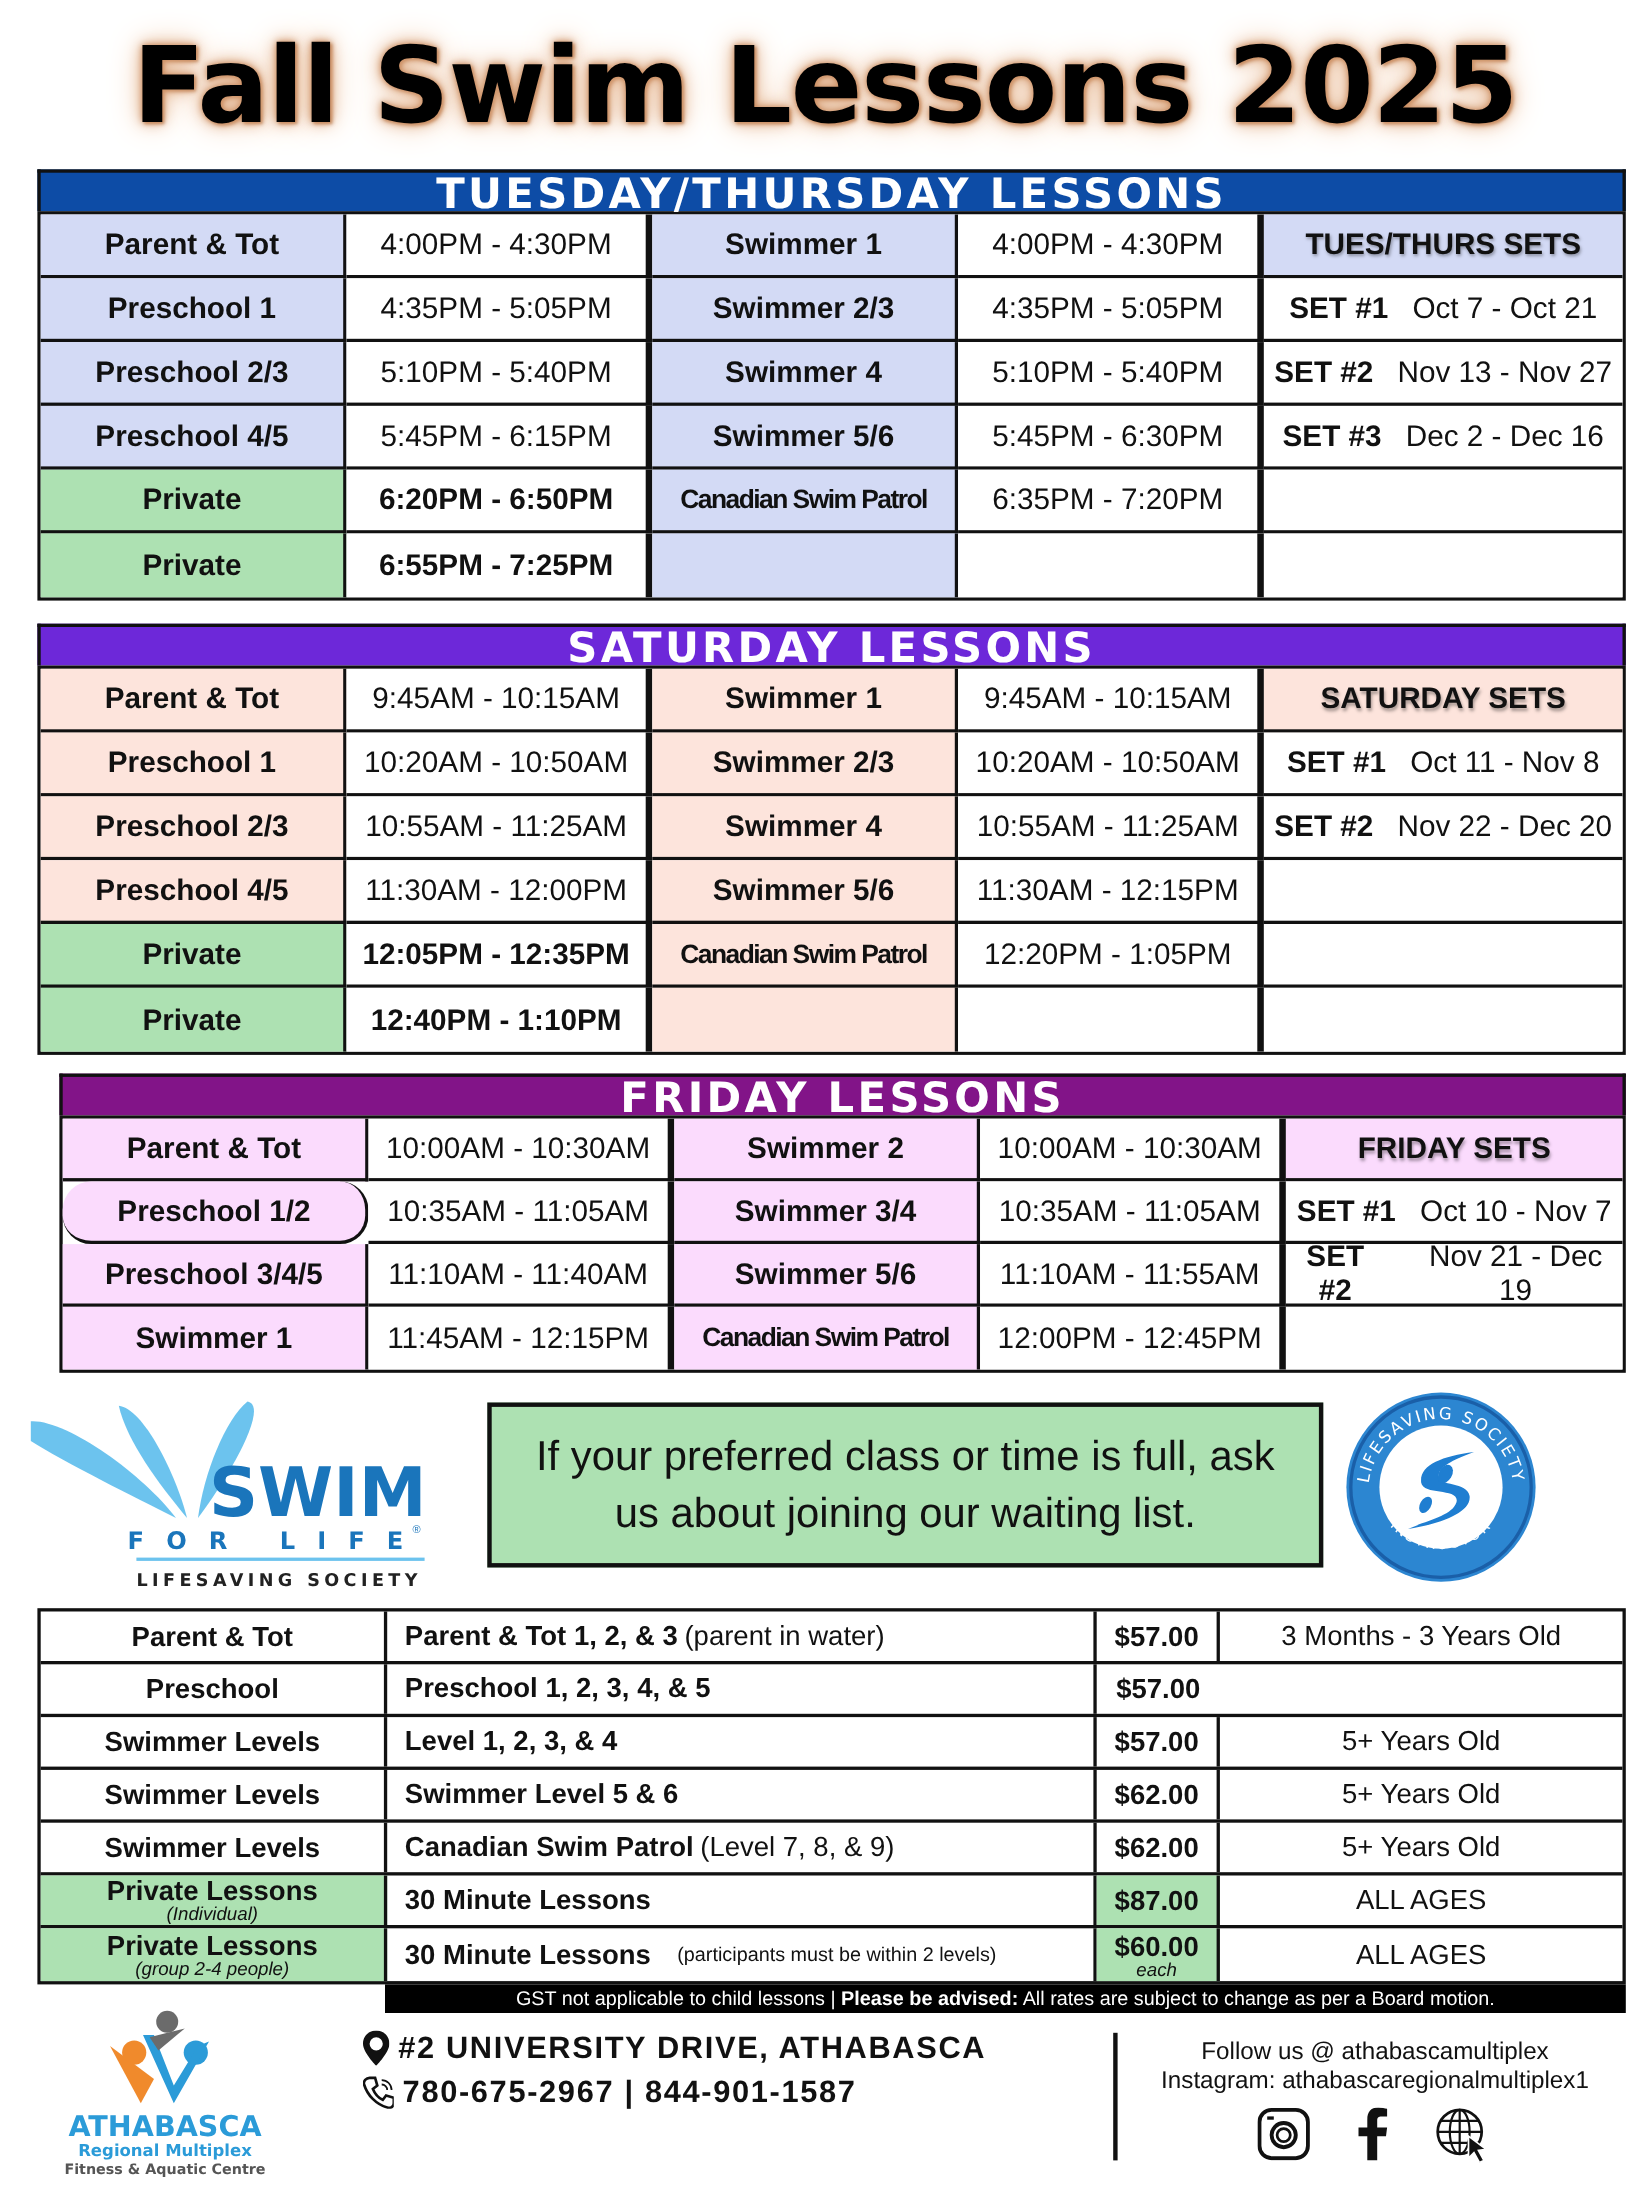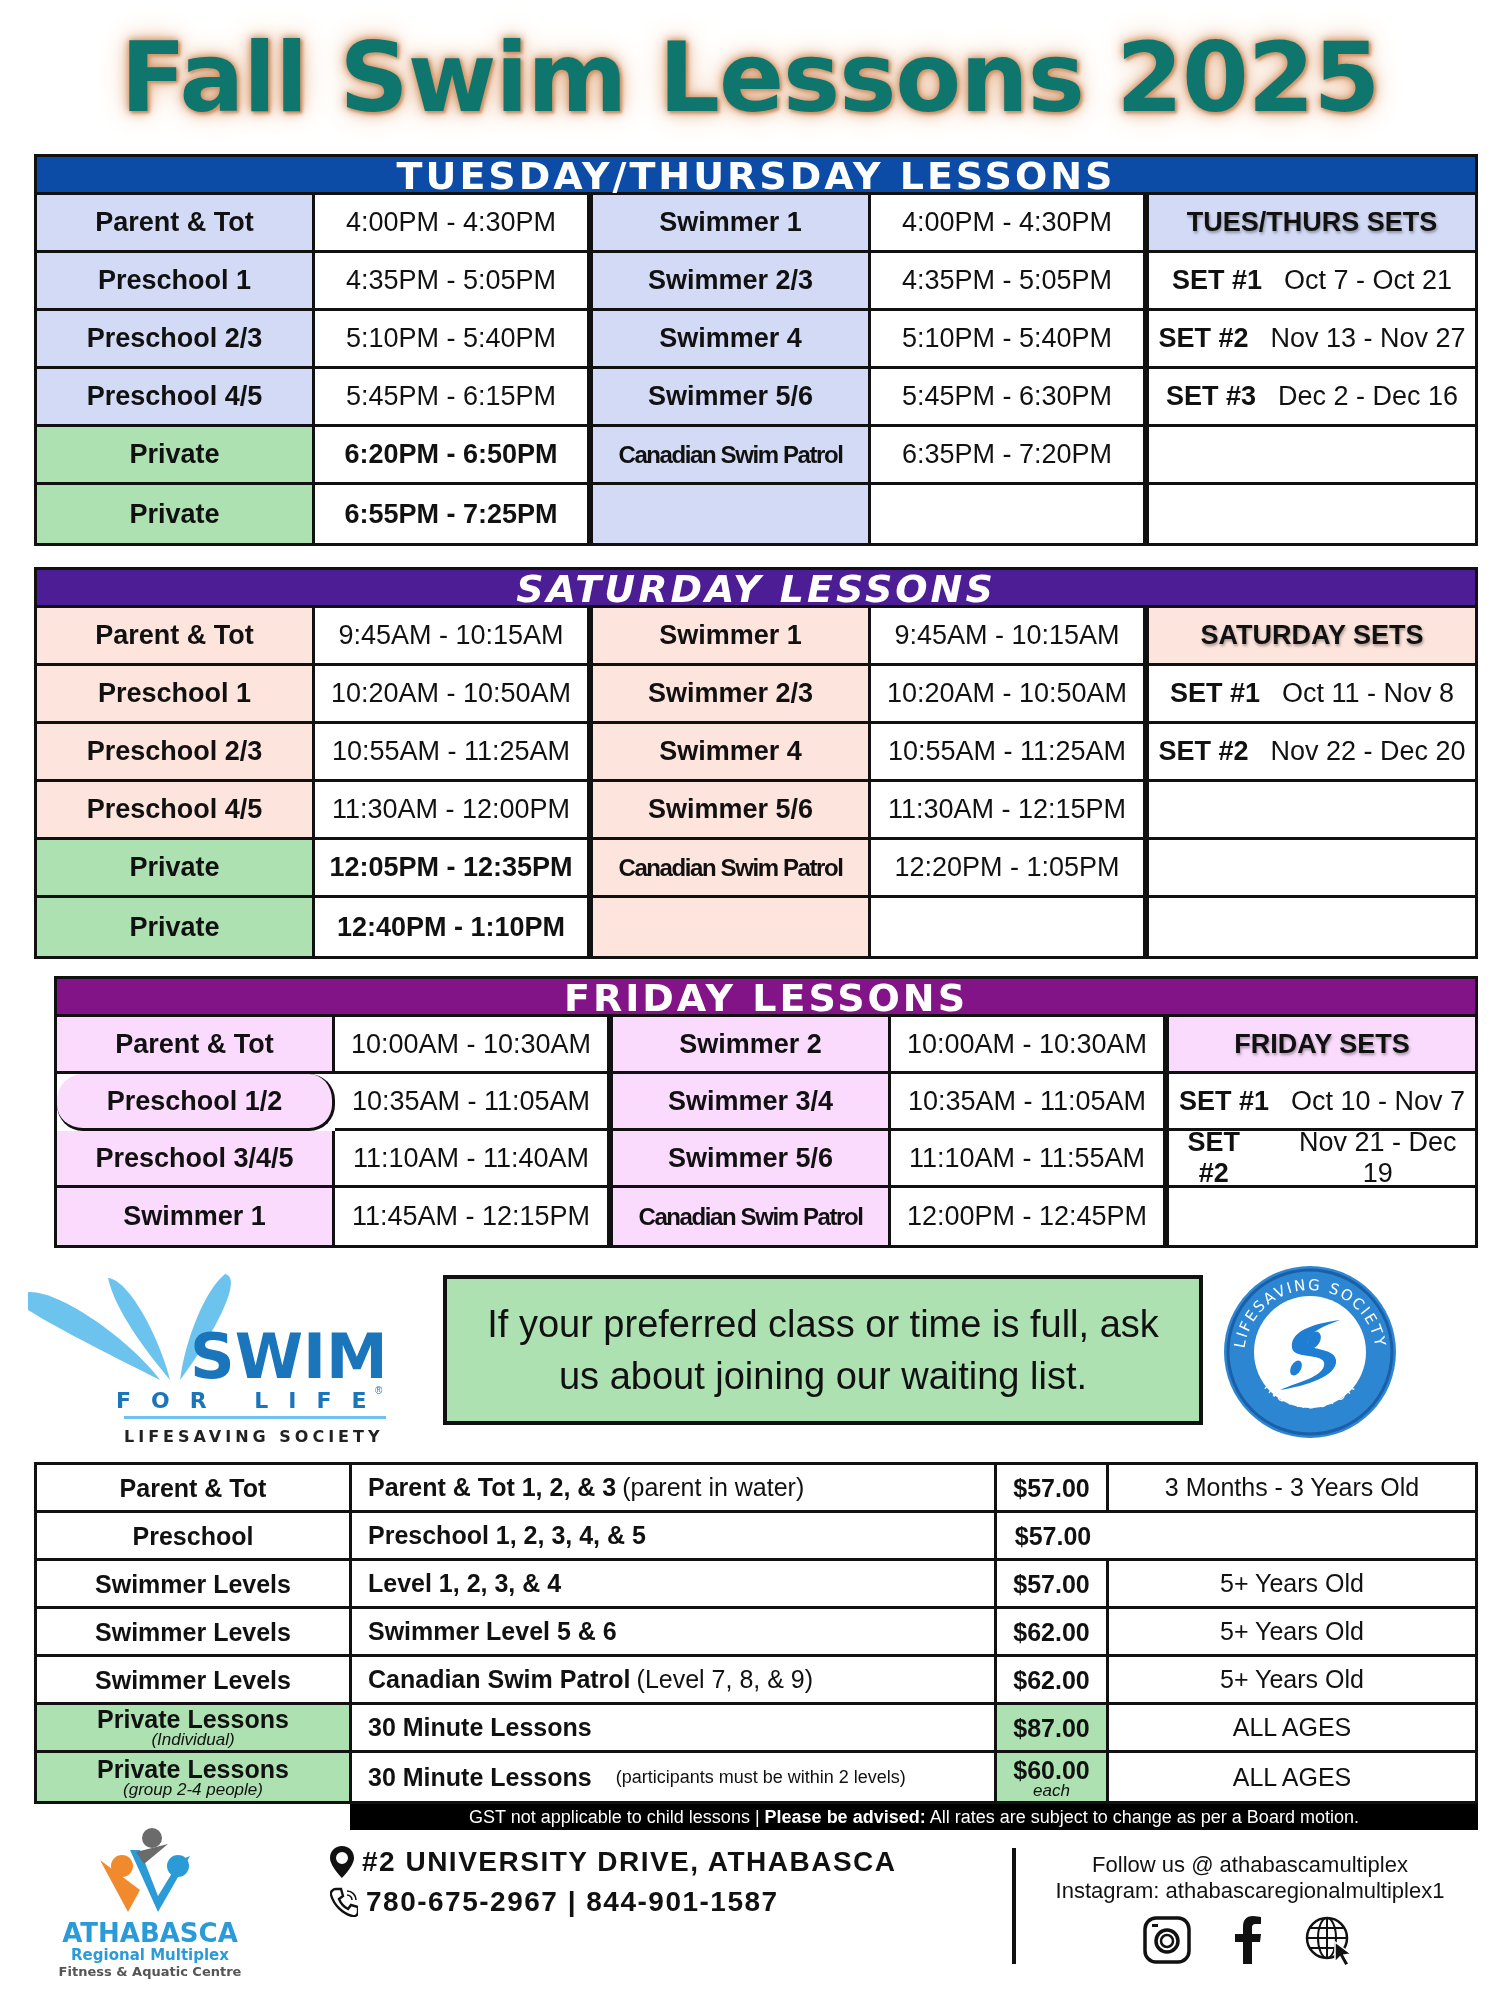--- a/index.html
+++ b/index.html
@@ -2,21 +2,21 @@
 <html><head>
 <meta charset="utf-8">
 <style>
   * { box-sizing: border-box; margin: 0; padding: 0; }
   html, body { width: 1500px; height: 2000px; background: #ffffff; overflow: hidden; }
   body { font-family: "Liberation Sans", sans-serif; color: #111; position: relative; }
 
   .title {
     position: absolute; top: 22px; left: 0; width: 1500px; text-align: center;
     font-family: "DejaVu Sans", sans-serif; font-weight: bold; font-size: 96px;
-    color: #0f766e; letter-spacing: -1px;
+    color: #000000; letter-spacing: -1px;
     text-shadow: 0 0 6px #c88a5e, 0 0 14px #d9a47c, 0 0 30px #f0c9a9, 2px 2px 3px #b57447;
   }
 
   .section { position: absolute; left: 34px; width: 1444px; }
   .sec-header {
     height: 38px; border: 3px solid #111; border-bottom: none;
     color: #fff; font-weight: bold; font-size: 38px; text-align: center;
     line-height: 38px; letter-spacing: 3px; font-family: "DejaVu Sans", sans-serif;
   }
   .grid { display: grid; border: 3px solid #111; border-top: 3px solid #111; }
@@ -117,21 +117,21 @@
       <div class="set" style="border-right: none;"></div>
       <div class="cls" style="background: rgb(173, 225, 178); border-bottom: none;">Private</div>
       <div class="time gap bold" style="border-bottom: none;">6:55PM - 7:25PM</div>
       <div class="cls" style="background: rgb(211, 218, 245); border-bottom: none;"></div>
       <div class="time gap" style="border-bottom: none;"></div>
       <div class="set" style="border-right: none; border-bottom: none;"></div>
     </div>
 </div>
 
 <div class="section" id="sec-sat" style="top:567px;">
-  <div class="sec-header" style="background:#4c1d95;font-style:italic;">SATURDAY LESSONS</div>
+  <div class="sec-header" style="background:#6d28d9;">SATURDAY LESSONS</div>
   <div class="grid" style="grid-template-columns:278px 278px 278px 278px 1fr; grid-auto-rows:58px;">
       <div class="cls" style="background: rgb(253, 228, 220);">Parent &amp; Tot</div>
       <div class="time gap">9:45AM - 10:15AM</div>
       <div class="cls" style="background: rgb(253, 228, 220);">Swimmer 1</div>
       <div class="time gap">9:45AM - 10:15AM</div>
       <div class="sets-head" style="border-right: none; background: rgb(253, 228, 220);">SATURDAY SETS</div>
       <div class="cls" style="background: rgb(253, 228, 220);">Preschool 1</div>
       <div class="time gap">10:20AM - 10:50AM</div>
       <div class="cls" style="background: rgb(253, 228, 220);">Swimmer 2/3</div>
       <div class="time gap">10:20AM - 10:50AM</div>

